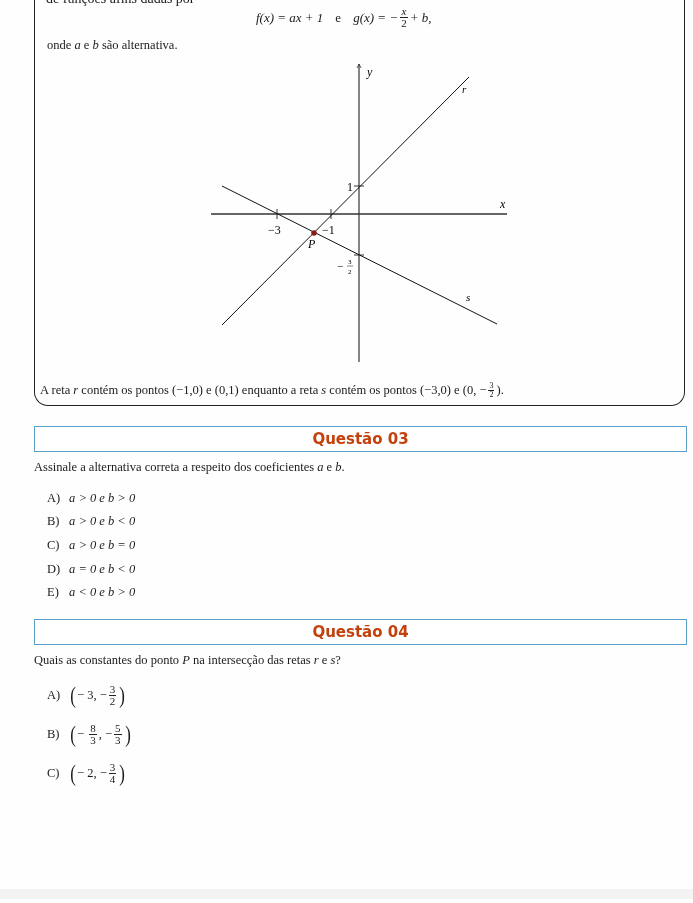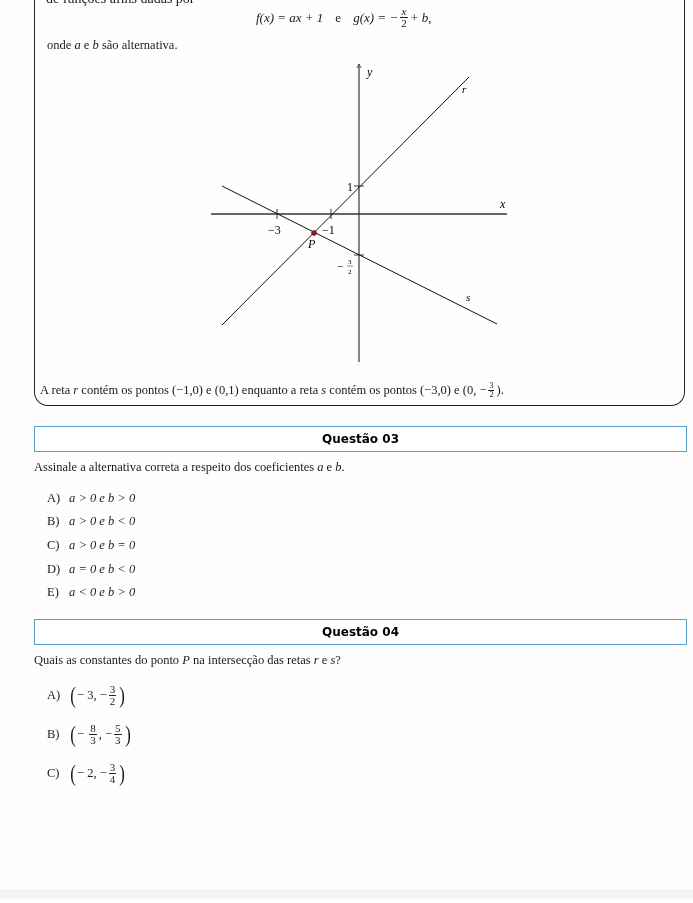--- a/index.html
+++ b/index.html
@@ -27,22 +27,22 @@
     .frac { display: inline-flex; flex-direction: column; align-items: center; line-height: 1; margin: 0 2px; vertical-align: middle; }
     .frac .num { font-size: 11px; padding: 0 1px; }
     .frac .den { font-size: 11px; border-top: 1px solid #222; padding: 0 1px; font-style: normal; }
     .frac.small .num, .frac.small .den { font-size: 8px; }
     .text-line { position: absolute; font-size: 12.5px; white-space: nowrap; }
 
     .qheader {
       position: absolute; left: 34px; width: 653px; height: 26px; box-sizing: border-box;
       border: 1.5px solid #5b9fc9; background: #fff;
       display: flex; align-items: center; justify-content: center;
-      font-family: "DejaVu Sans", "Liberation Sans", sans-serif; font-weight: bold; font-size: 12px;
-      color: #000000;
+      font-family: "DejaVu Sans", "Liberation Sans", sans-serif; font-weight: bold; font-size: 15px;
+      color: #c2410c;
     }
     .option {
       position: absolute; left: 47px; font-size: 12.5px; white-space: nowrap;
       display: flex; align-items: center; gap: 8px;
     }
     .opt-letter { font-family: "Liberation Serif", "DejaVu Serif", serif; width: 14px; }
     .paren-big { font-size: 24px; font-style: normal; font-weight: 300; line-height: 1; transform: scaleX(0.7); display: inline-block; }
     .bottom-bar { position: absolute; left: 0; top: 889px; width: 693px; height: 10px; background: #f3f3f3; }
     svg text { font-family: "Liberation Serif", "DejaVu Serif", serif; }
   </style>

